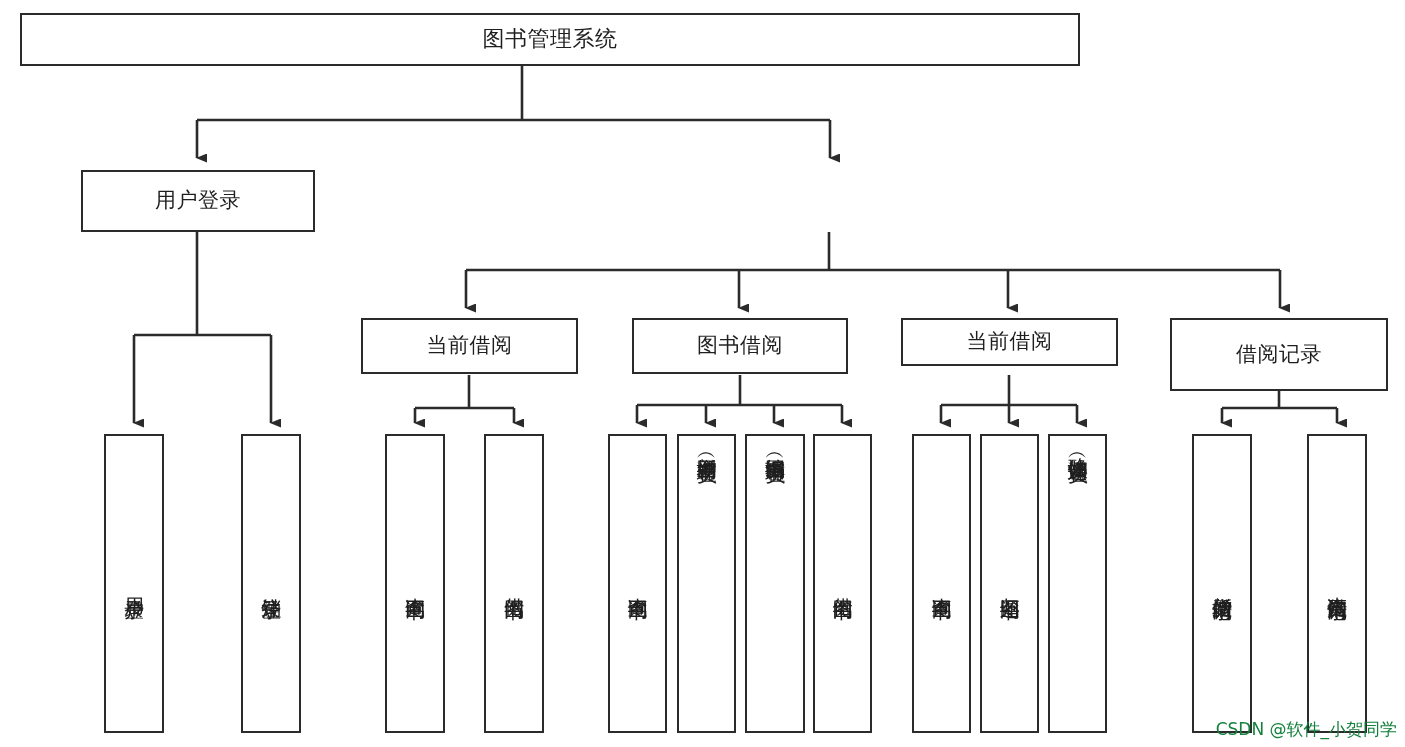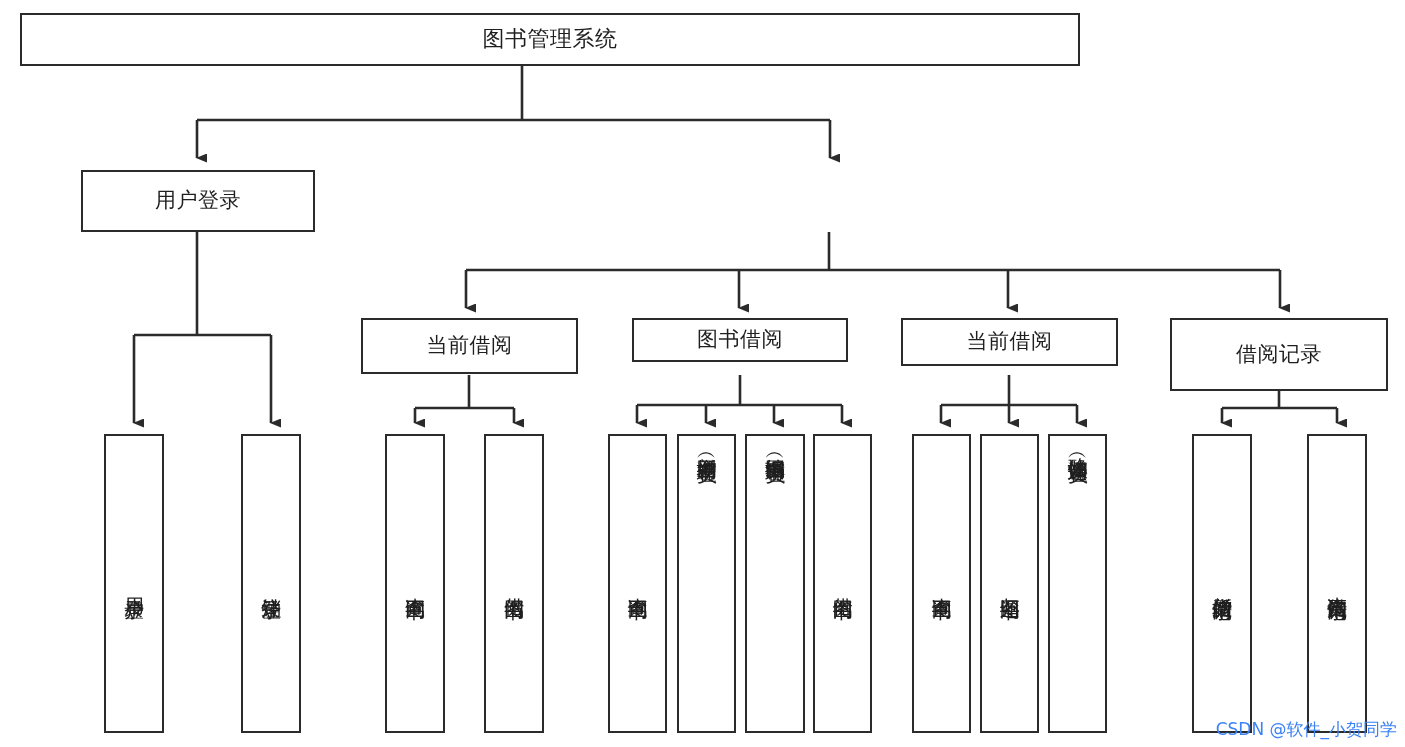--- a/index.html
+++ b/index.html
@@ -61,21 +61,21 @@
   }
   .node.leaf.center-v {
     align-items: center;
     padding-top: 0;
   }
   .watermark {
     position: absolute;
     right: 8px;
     bottom: 6px;
     font-size: 17px;
-    color: #3b82f6;
+    color: #15803d;
     z-index: 5;
     white-space: nowrap;
   }
 </style>
 </head>
 <body>
 
 <div id="diagram-root">
 
   <svg class="connectors" viewBox="0 0 1405 747">
@@ -144,21 +144,21 @@
     <span class="label-h">图书管理系统</span>
   </div>
 
   <div class="node" style="left:81px; top:170px; width:234px; height:62px;">
     <span class="label-h">用户登录</span>
   </div>
 
   <div class="node" style="left:361px; top:318px; width:217px; height:56px;">
     <span class="label-h">当前借阅</span>
   </div>
-  <div class="node" style="left:632px; top:318px; width:216px; height:44px;">
+  <div class="node" style="left:632px; top:318px; width:216px; height:56px;">
     <span class="label-h">图书借阅</span>
   </div>
   <div class="node" style="left:901px; top:318px; width:217px; height:48px;">
     <span class="label-h">当前借阅</span>
   </div>
   <div class="node" style="left:1170px; top:318px; width:218px; height:73px;">
     <span class="label-h">借阅记录</span>
   </div>
 
   <div class="node leaf center-v" style="left:104px; top:434px; width:60px; height:299px;">

